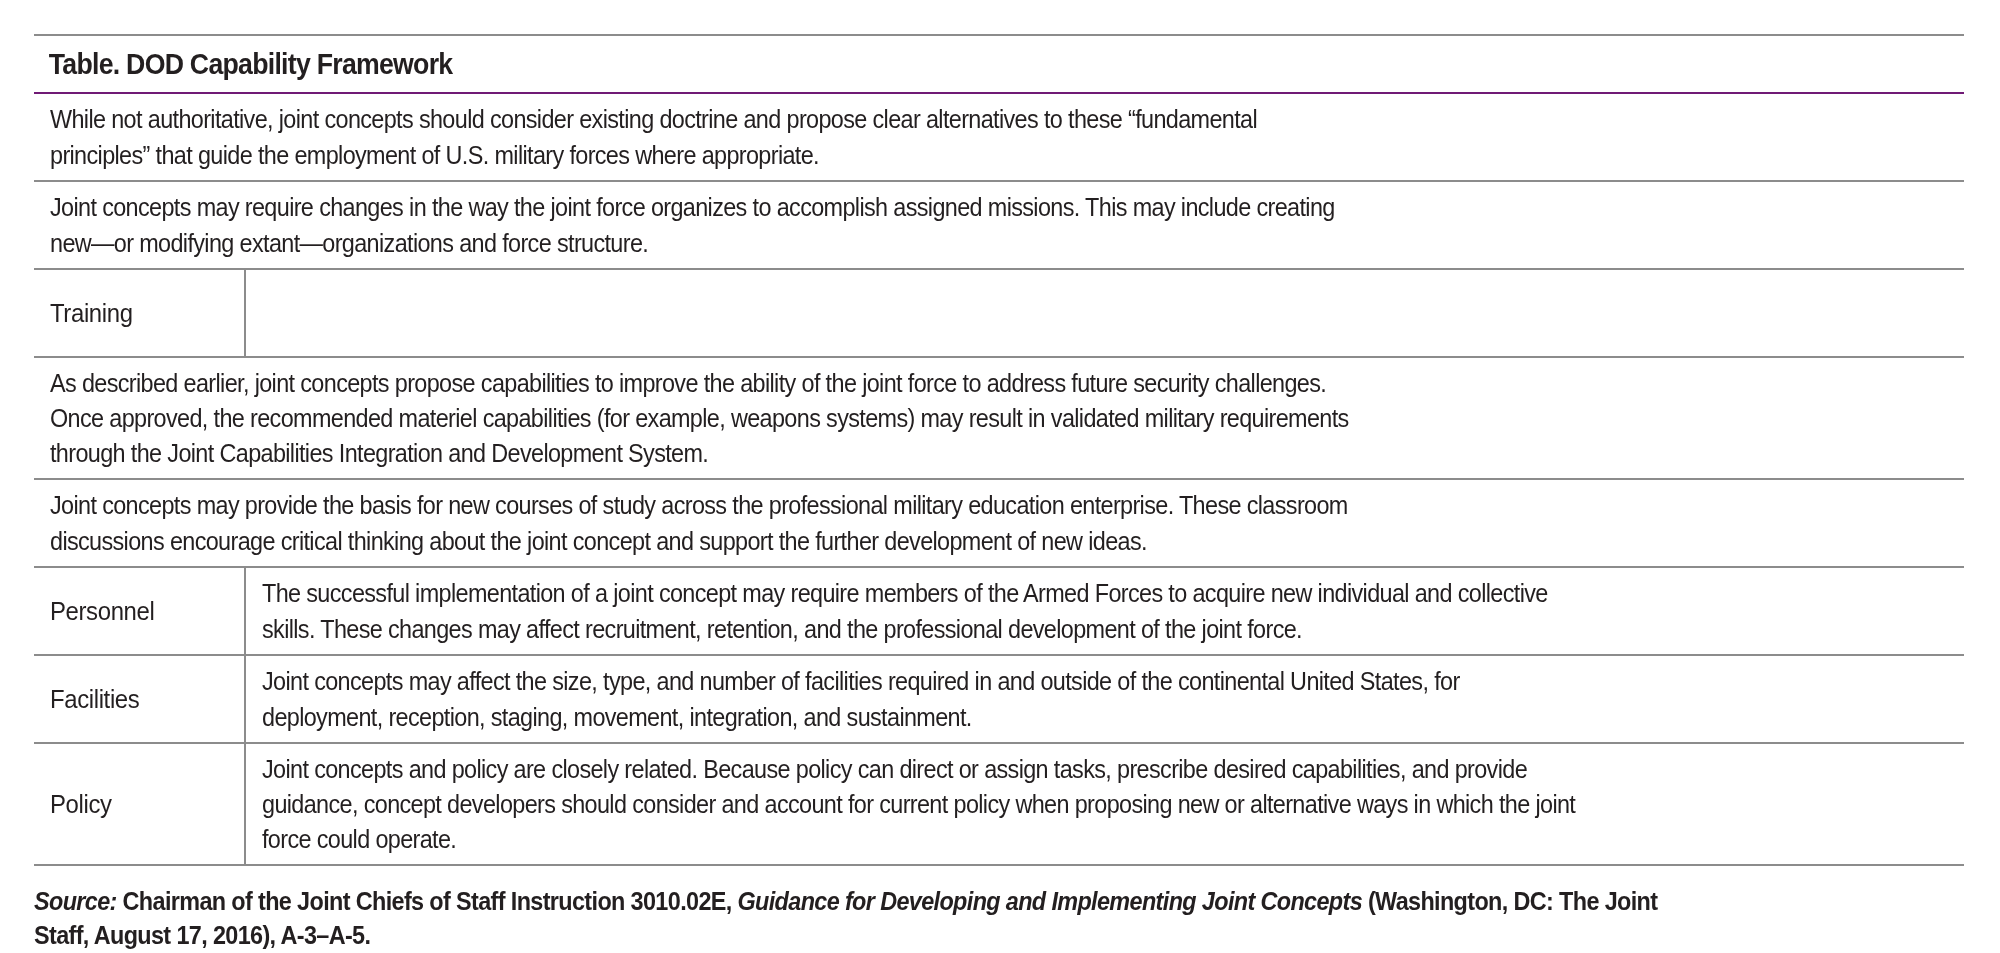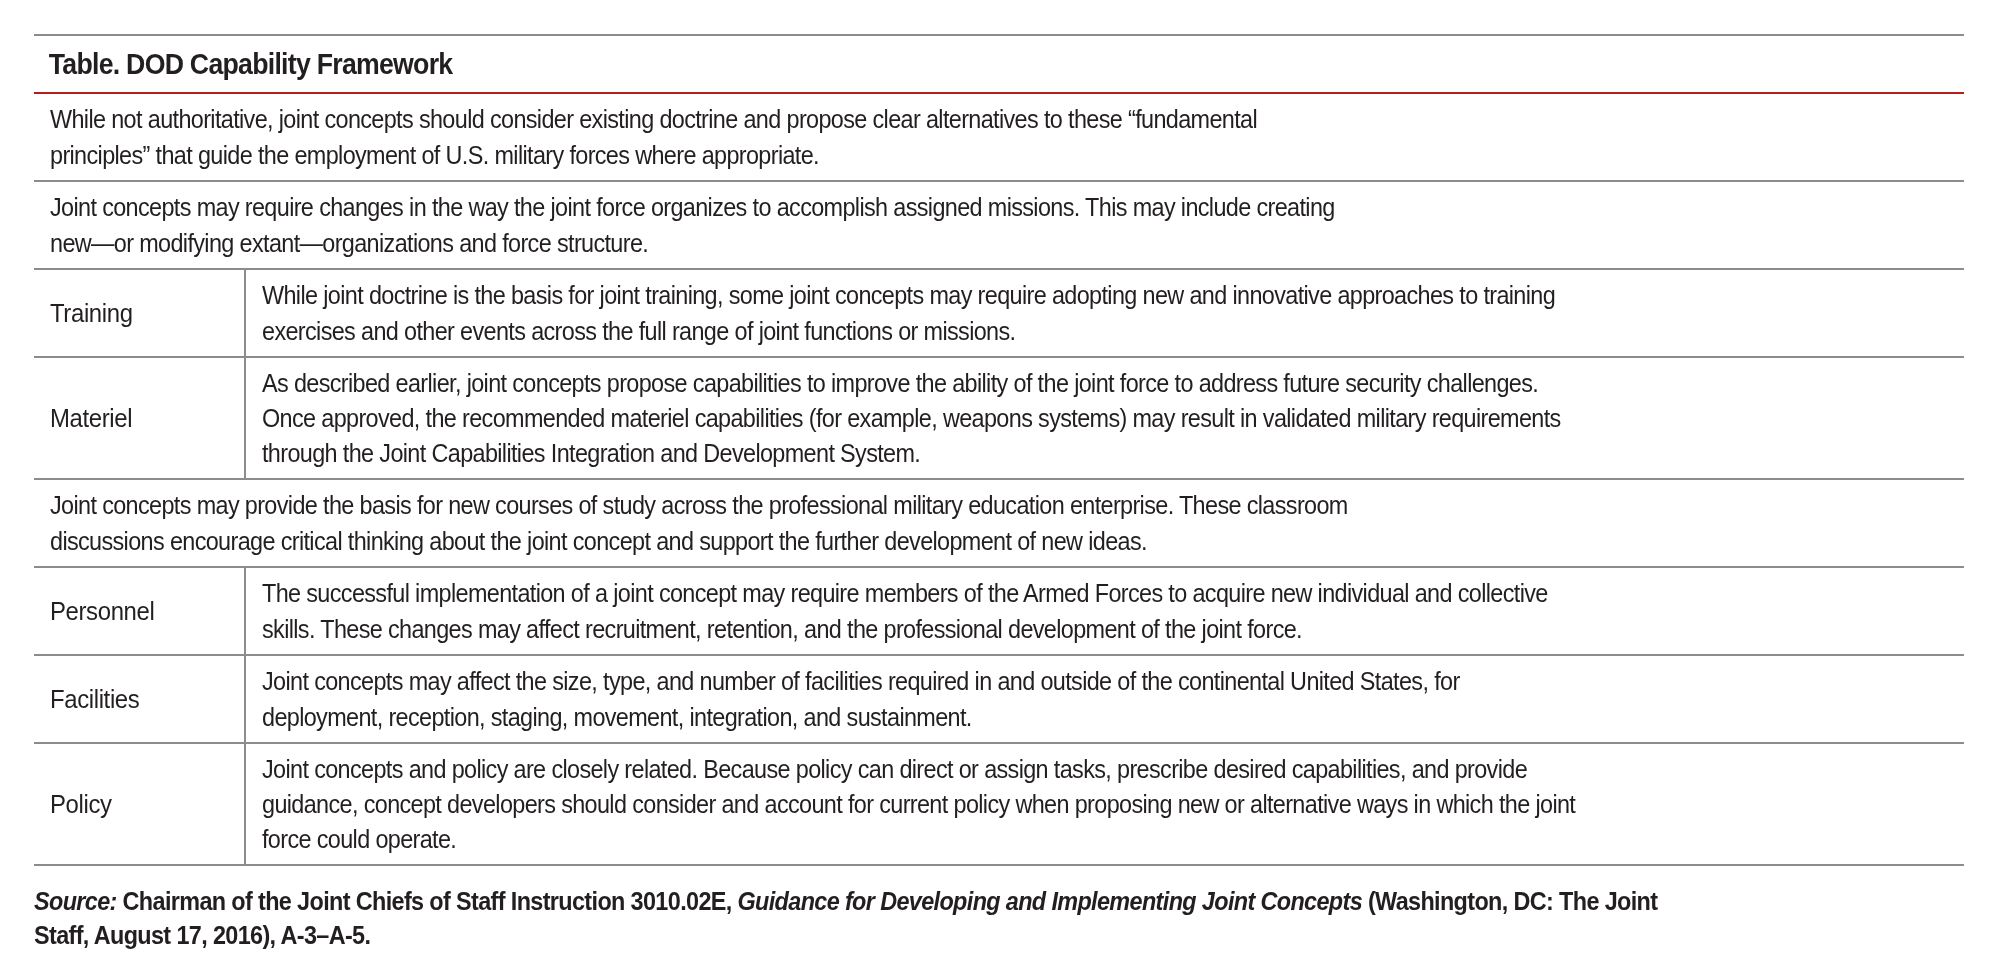--- a/index.html
+++ b/index.html
@@ -1,19 +1,19 @@
 <!DOCTYPE html>
 <html><head>
 <meta charset="utf-8">
 <style>
   html, body { margin: 0; padding: 0; background: #ffffff; }
   body { width: 2000px; height: 953px; position: relative; overflow: hidden;
          font-family: "Liberation Sans", "DejaVu Sans", sans-serif; color: #231f20; }
   .table { position: absolute; left: 34px; top: 34px; width: 1930px; border-top: 2px solid #8c8c8c; }
-  .title-row { height: 56px; border-bottom: 2px solid #b91c1c; display: flex; align-items: center; }
+  .title-row { height: 56px; border-bottom: 2px solid #701a75; display: flex; align-items: center; }
   .title { font-weight: bold; font-size: 29px; letter-spacing: -0.8px; padding-left: 16px; transform: scaleX(0.92); transform-origin: left center; white-space: nowrap; }
   .row { display: flex; border-bottom: 2px solid #8c8c8c; }
   .label-cell { width: 212px; flex: 0 0 212px; border-right: 2px solid #8c8c8c; display: flex; flex-direction: column; justify-content: center; padding-left: 16px; box-sizing: border-box; }
   .desc-cell { flex: 1; display: flex; flex-direction: column; justify-content: space-between; padding: 8px 0 8px 16px; box-sizing: border-box; }
   .line { font-size: 26px; line-height: 34px; white-space: nowrap; letter-spacing: -0.7px; transform: scaleX(0.9); transform-origin: left center; }
   .label-line { font-size: 26px; line-height: 34px; white-space: nowrap; letter-spacing: -0.4px; transform: scaleX(0.92); transform-origin: left center; }
   .source { position: absolute; left: 34px; top: 884px; width: 1930px; font-weight: bold; }
   .source .line { line-height: 34px; }
   .it { font-style: italic; }
 </style>
@@ -36,30 +36,23 @@
     <div class="desc-cell">
       <div class="line">Joint concepts may require changes in the way the joint force organizes to accomplish assigned missions. This may include creating</div>
       <div class="line">new—or modifying extant—organizations and force structure.</div>
     </div>
   </div>
 
   <div class="row" style="height:86px">
     <div class="label-cell">
       <div class="label-line">Training</div>
     </div>
-    <div class="desc-cell">
-      <div class="line">While joint doctrine is the basis for joint training, some joint concepts may require adopting new and innovative approaches to training</div>
-      <div class="line">exercises and other events across the full range of joint functions or missions.</div>
-    </div>
   </div>
 
   <div class="row" style="height:120px">
-    <div class="label-cell">
-      <div class="label-line">Materiel</div>
-    </div>
     <div class="desc-cell">
       <div class="line">As described earlier, joint concepts propose capabilities to improve the ability of the joint force to address future security challenges.</div>
       <div class="line">Once approved, the recommended materiel capabilities (for example, weapons systems) may result in validated military requirements</div>
       <div class="line">through the Joint Capabilities Integration and Development System.</div>
     </div>
   </div>
 
   <div class="row" style="height:86px">
     <div class="desc-cell">
       <div class="line">Joint concepts may provide the basis for new courses of study across the professional military education enterprise. These classroom</div>

